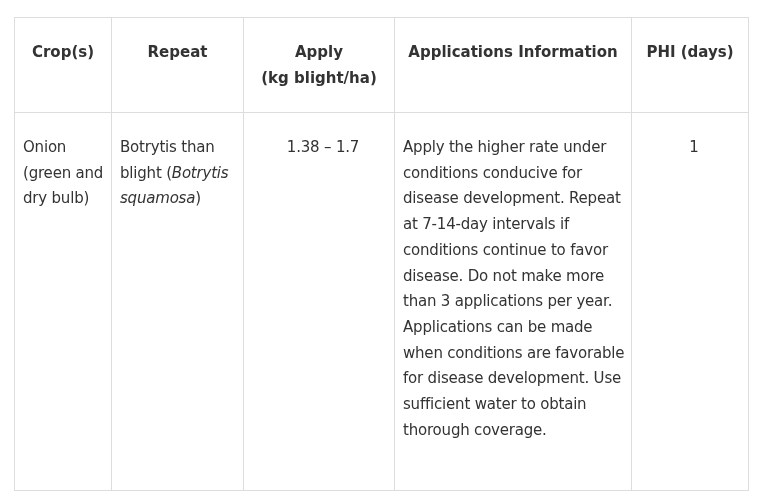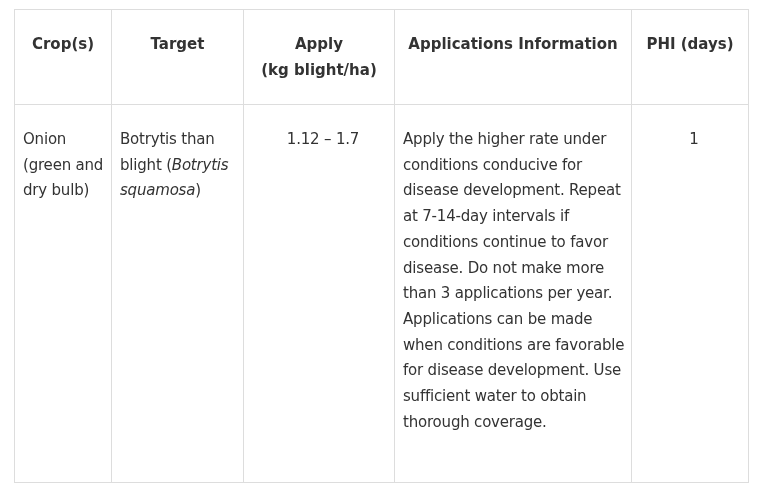--- a/index.html
+++ b/index.html
@@ -1,19 +1,19 @@
 <!DOCTYPE html>
 <html><head>
   <meta charset="utf-8">
   <style>
     html, body { margin: 0; padding: 0; background: #ffffff; }
     body { width: 770px; height: 491px; position: relative; overflow: hidden;
            font-family: "DejaVu Sans", sans-serif; color: #333333; }
     table.app-table {
-      position: absolute; left: 14px; top: 9px;
+      position: absolute; left: 14px; top: 17px;
       border-collapse: collapse;
       width: 734px;
       table-layout: fixed;
       font-size: 15px;
     }
     table.app-table th, table.app-table td {
       border: 1px solid #dddddd;
       vertical-align: top;
       padding: 0;
     }
@@ -51,31 +51,31 @@
   <colgroup>
     <col class="c1">
       <col class="c2">
       <col class="c3">
       <col class="c4">
       <col class="c5">
   </colgroup>
   <thead>
     <tr>
       <th><span>Crop(s)</span></th>
-      <th><span>Target</span></th>
+      <th><span>Repeat</span></th>
       <th>
         <span class="hdr-line">Apply</span>
         <span class="hdr-line">(kg blight/ha)</span>
       </th>
       <th><span>Applications Information</span></th>
       <th><span>PHI</span><span> (days)</span></th>
     </tr>
   </thead>
   <tbody>
     <tr>
       <td>Onion (green and dry bulb)</td>
       <td><span>Botrytis than blight (</span><em>Botrytis squamosa</em><span>)</span></td>
-      <td class="center">1.12 – 1.7</td>
+      <td class="center">1.38 – 1.7</td>
       <td>Apply the higher rate under conditions conducive for disease development. Repeat at 7-14-day intervals if conditions continue to favor disease. Do not make more than 3 applications per year. Applications can be made when conditions are favorable for disease development. Use sufficient water to obtain thorough coverage.</td>
       <td class="center">1</td>
     </tr>
   </tbody>
 </table>
 
 </body></html>

